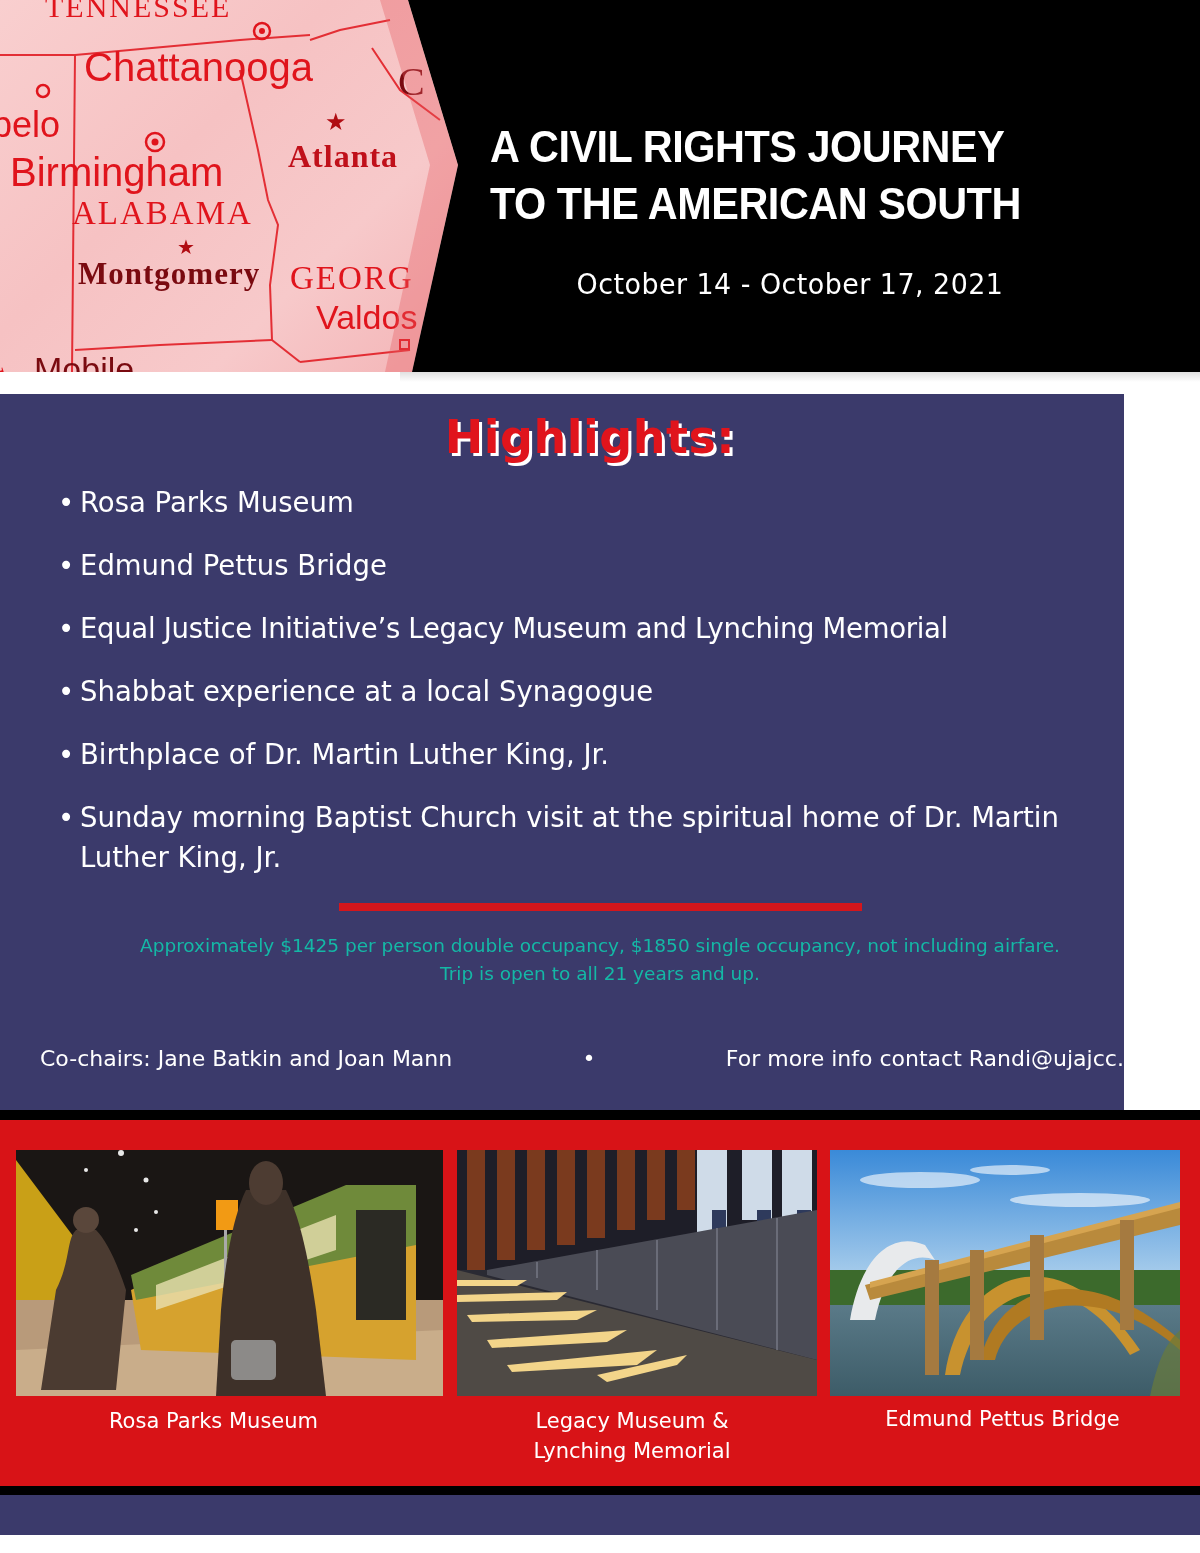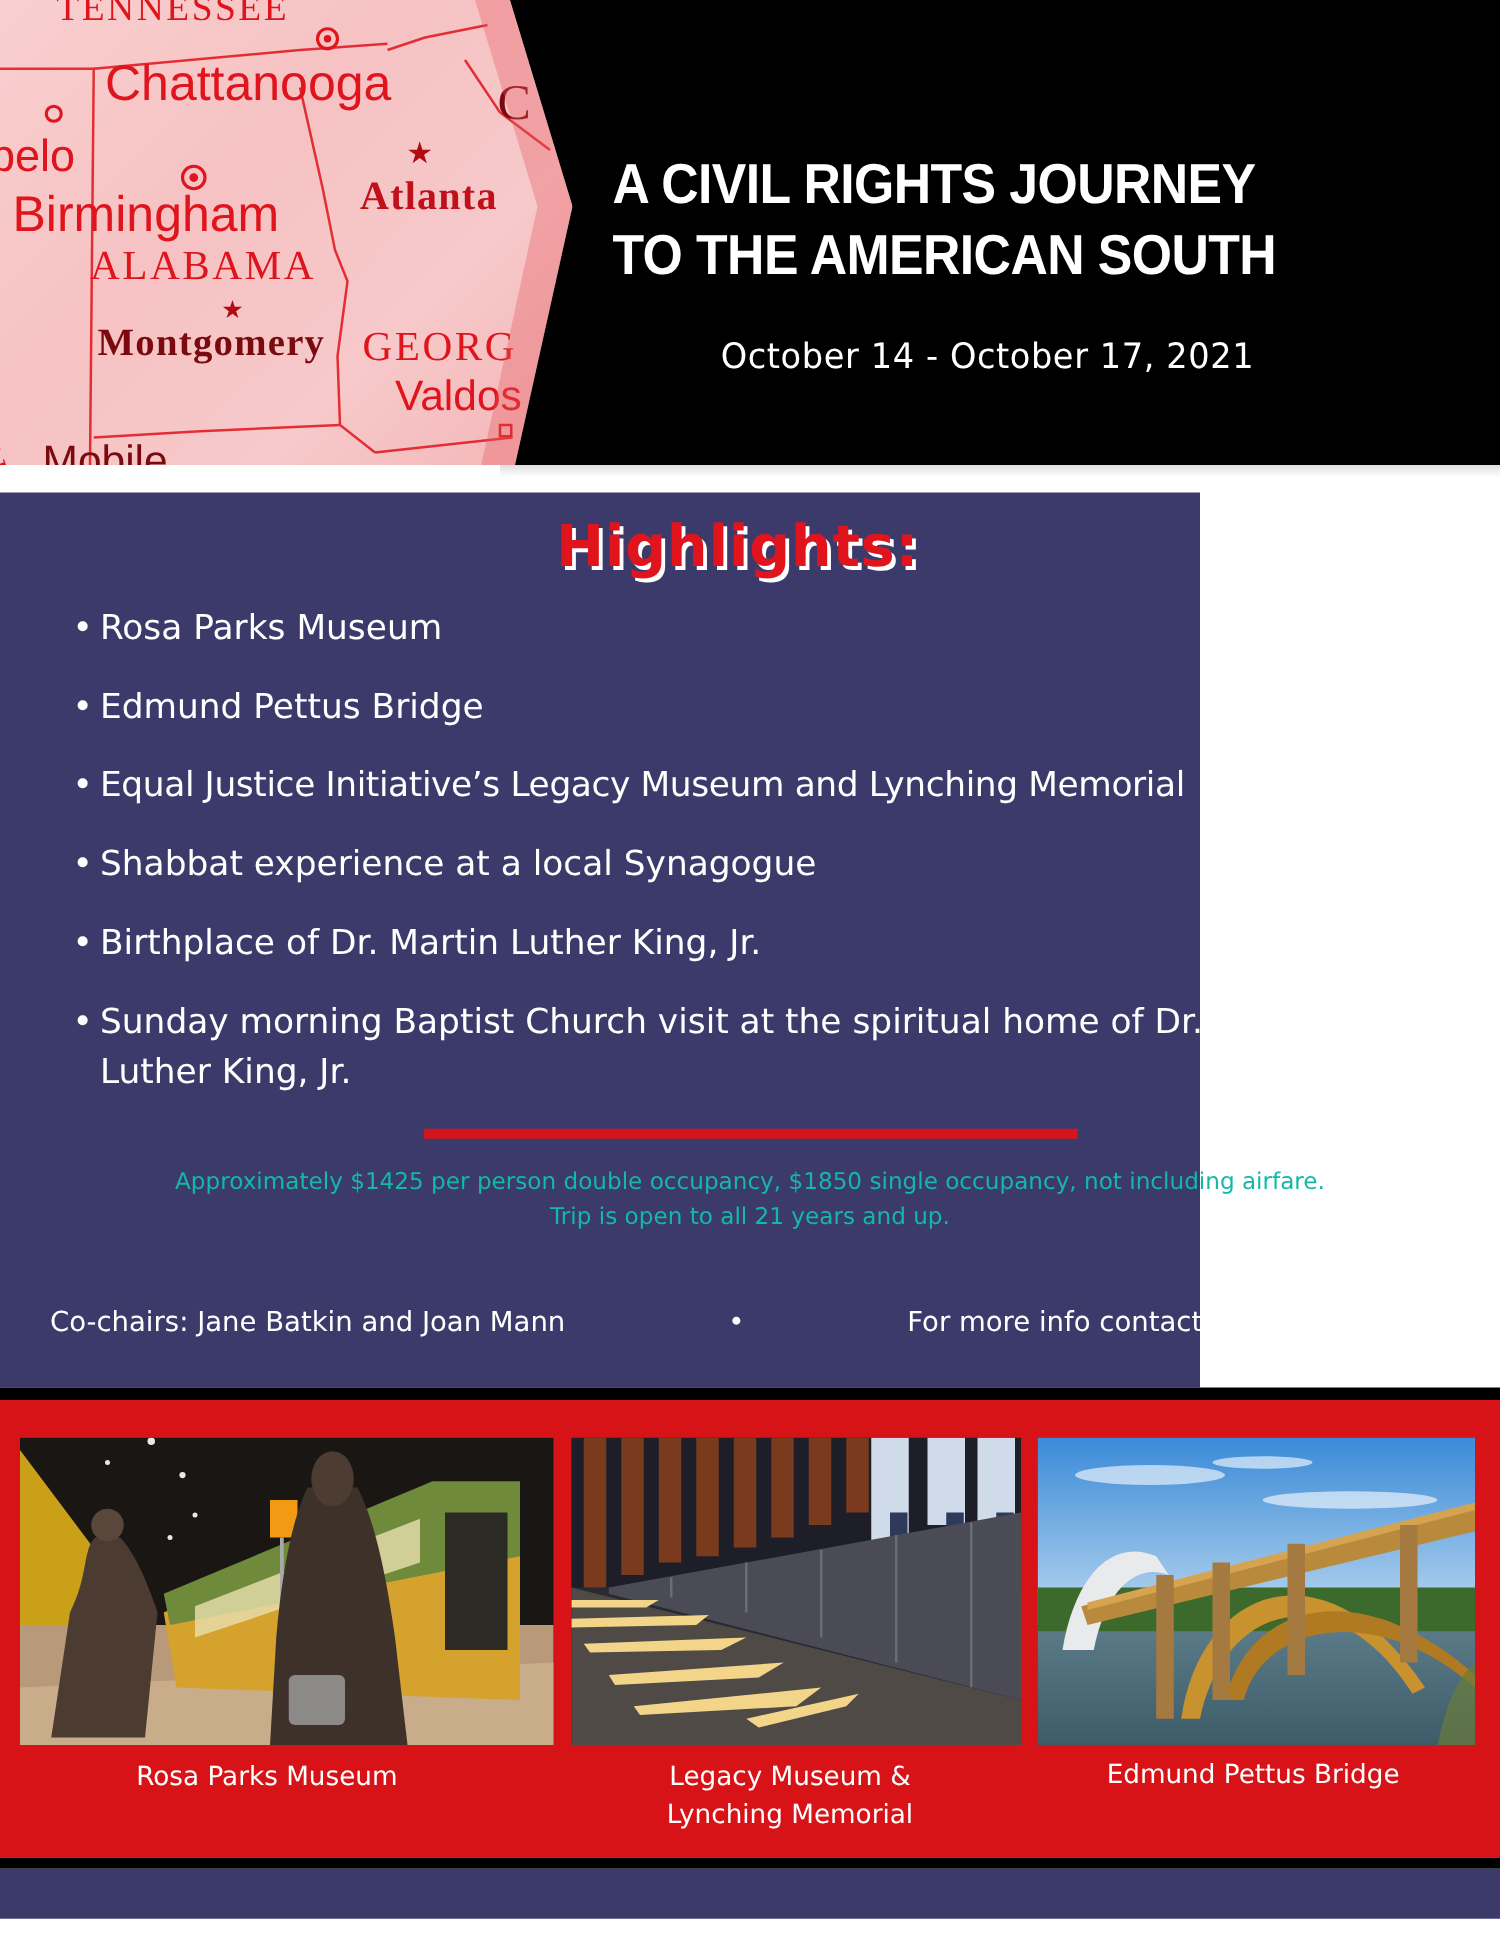--- a/index.html
+++ b/index.html
@@ -33,21 +33,21 @@
     }
     .dates {
       position: absolute; left: 0; top: 268px; width: 660px; text-align: center;
       font-family: "DejaVu Sans", sans-serif; font-size: 28px; color: #ffffff; font-weight: normal; letter-spacing: 0.5px;
       transform: scaleX(0.96);
     }
     .header-shadow { position: absolute; left: 400px; top: 372px; width: 800px; height: 10px;
       background: linear-gradient(to bottom, rgba(0,0,0,0.12), rgba(0,0,0,0)); }
 
     
-    .navy { position: absolute; left: 0; top: 394px; width: 960px; height: 716px; background: #3b3a6b; }
+    .navy { position: absolute; left: 0; top: 394px; width: 1124px; height: 716px; background: #3b3a6b; }
     .highlights-title {
       position: absolute; left: 0; top: 16px; width: 1180px; text-align: center;
       font-family: "DejaVu Sans", sans-serif; font-weight: bold; font-size: 46px; color: #e0141c;
       text-shadow: 3px 3px 0 #ffffff; letter-spacing: 0.5px;
     }
     .hl-list { position: absolute; left: 58px; top: 88px; width: 1120px; list-style: none; }
     .hl-item {
       font-family: "DejaVu Sans", sans-serif; font-size: 27.5px; color: #ffffff; line-height: 40px;
       margin-bottom: 23px; display: flex;
     }

